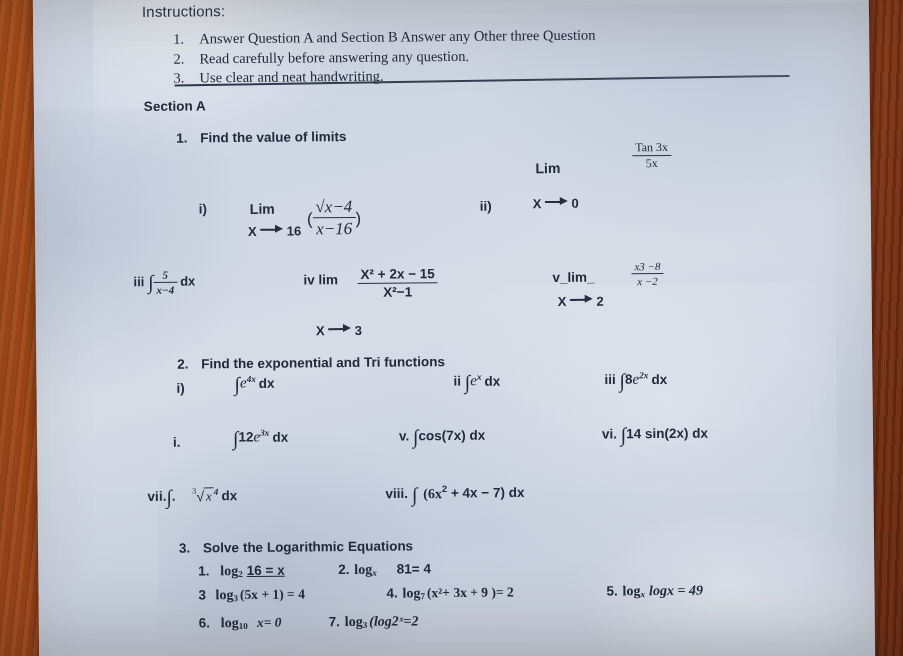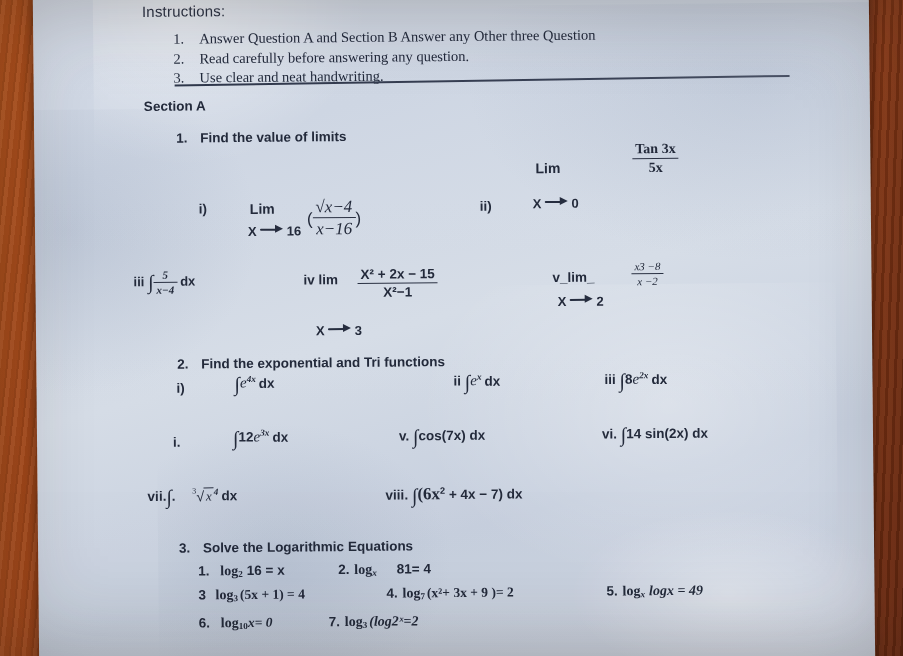--- a/index.html
+++ b/index.html
@@ -178,21 +178,21 @@
       <div class="t" style="left:272px;top:196px;font-size:13px;">
         <span style="font-size:17px;vertical-align:-3px;">(</span><span class="frac serif mono-i" style="font-size:17px;"><span class="top">√x−4</span><span class="bot">x−16</span></span><span style="font-size:17px;vertical-align:-3px;">)</span>
       </div>
 
       <div class="t sb" style="left:445px;top:199px;">ii)</div>
       <div class="t sb" style="left:501px;top:161px;font-size:14px;">Lim</div>
       <div class="t sb" style="left:498px;top:197px;font-size:13px;">
         <span>X</span><span class="arrow"><span class="shaft"></span><span class="head"></span></span><span>0</span>
       </div>
       <div class="t" style="left:598px;top:143px;">
-        <span class="frac serif" style="font-size:14px;font-weight:bold;"><span class="top">Tan 3x</span><span class="bot">5x</span></span>
+        <span class="frac serif" style="font-size:12px;"><span class="top">Tan 3x</span><span class="bot">5x</span></span>
       </div>
 
       <div class="t sb" style="left:98px;top:266px;font-size:13px;">
         <span>iii</span>
         <span class="intg">∫</span><span class="frac serif mono-i" style="font-size:11px;"><span class="top">5</span><span class="bot">x−4</span></span><span style="margin-left:3px;">dx</span>
       </div>
 
       <div class="t sb" style="left:232px;top:271px;margin-left:36px;">iv lim</div>
       <div class="t sb" style="left:322px;top:266px;">
         <span class="frac" style="font-size:13.5px;"><span class="top">X² + 2x − 15</span><span class="bot">X²−1</span></span>
@@ -243,46 +243,46 @@
         <span class="intg">∫</span><span class="sb">14 sin(2x) dx</span>
       </div>
 
       <div class="t" style="left:110px;top:484px;">
         <span class="sb">vii.</span><span class="intg">∫</span><span class="sb">.</span>
         <span class="rad"><sup class="serif" style="font-size:8px;vertical-align:7px;">3</sup><span style="font-size:14px;vertical-align:-1px;">√</span><span class="sqrt-bar serif mono-i" style="font-size:13px;">x</span><sup class="serif mono-i b">4</sup></span><span class="sb" style="margin-left:3px;">dx</span>
       </div>
 
       <div class="t" style="left:348px;top:484px;">
         <span class="sb">viii.</span>
-        <span class="intg">∫</span><span class="sb serif" style="font-size:17px;">(6x</span><sup class="sb">2</sup><span class="sb"> + 4x − 7) dx</span>
+        <span class="intg">∫</span><span class="sb serif" style="font-size:14px;padding-left:6px;">(6x</span><sup class="sb">2</sup><span class="sb"> + 4x − 7) dx</span>
       </div>
 
       <div class="t sb" style="left:141px;top:538px;">
         <span style="display:inline-block;width:24px;">3.</span><span>Solve the Logarithmic Equations</span>
       </div>
 
       <div class="t sb" style="left:160px;top:561px;">
-        <span style="display:inline-block;width:22px;">1.</span><span class="serif" style="font-size:14px;">log</span><sub class="serif b">2</sub><span style="margin-left:4px;">16 = x</span>
+        <span style="display:inline-block;width:22px;">1.</span><span class="serif" style="font-size:14px;">log</span><sub class="serif b">2</sub><span style="margin-left:4px;text-decoration:underline;">16 = x</span>
       </div>
       <div class="t sb" style="left:300px;top:561px;">
         <span style="display:inline-block;width:16px;">2.</span><span class="serif" style="font-size:14px;">log</span><sub class="serif mono-i b">x</sub><span style="margin-left:20px;">81= 4</span>
       </div>
 
       <div class="t sb" style="left:160px;top:585px;">
         <span style="display:inline-block;width:17px;">3</span><span class="serif" style="font-size:14px;">log</span><sub class="serif b">3</sub><span style="margin-left:2px;" class="serif">(5x + 1) = 4</span>
       </div>
       <div class="t sb" style="left:348px;top:585px;">
         <span style="display:inline-block;width:16px;">4.</span><span class="serif" style="font-size:14px;">log</span><sub class="serif b">7</sub><span class="serif" style="margin-left:2px;">(x²+ 3x + 9 )= 2</span>
       </div>
       <div class="t sb" style="left:568px;top:585px;">
         <span style="display:inline-block;width:16px;">5.</span><span class="serif" style="font-size:14px;">log</span><sub class="serif mono-i b">x</sub><span class="serif mono-i" style="margin-left:4px;font-size:14px;">logx = 49</span>
       </div>
 
       <div class="t sb" style="left:160px;top:613px;">
-        <span style="display:inline-block;width:22px;">6.</span><span class="serif" style="font-size:14px;">log</span><sub class="serif b">10</sub><span class="serif mono-i" style="margin-left:0;font-family:Liberation Serif, serif;">x= 0</span>
+        <span style="display:inline-block;width:22px;">6.</span><span class="serif" style="font-size:14px;">log</span><sub class="serif b">10</sub><span class="serif mono-i" style="margin-left:9px;font-family:Liberation Serif, serif;">x= 0</span>
       </div>
       <div class="t sb" style="left:290px;top:613px;">
         <span style="display:inline-block;width:16px;">7.</span><span class="serif" style="font-size:14px;">log</span><sub class="serif b">3</sub><span class="serif mono-i" style="margin-left:2px;font-size:14px;">(log2ˣ=2</span>
       </div>
 
     </div>
   </div>
 
   <div id="photo-fx"></div>
   <div class="vignette"></div>

